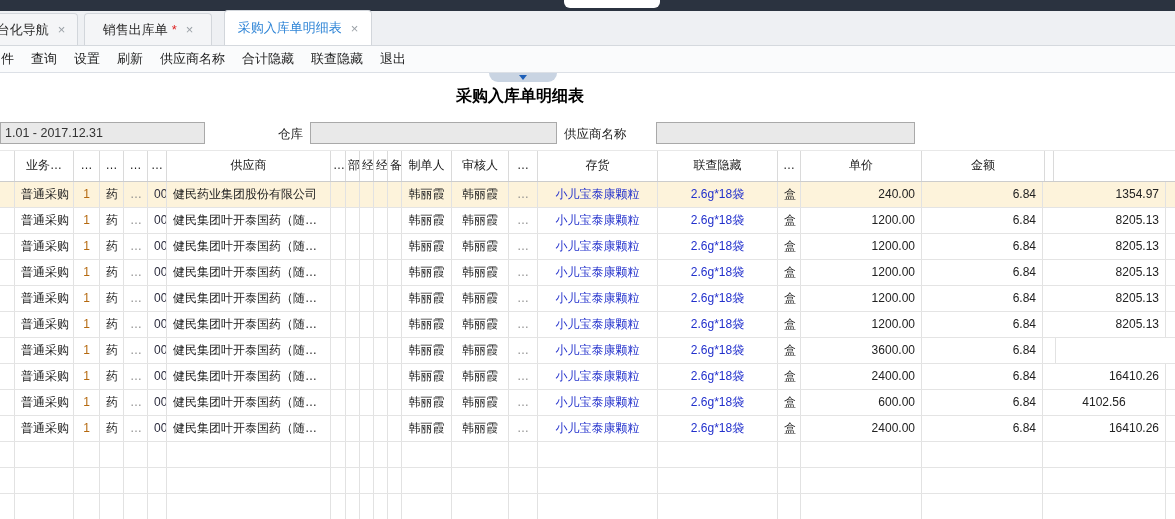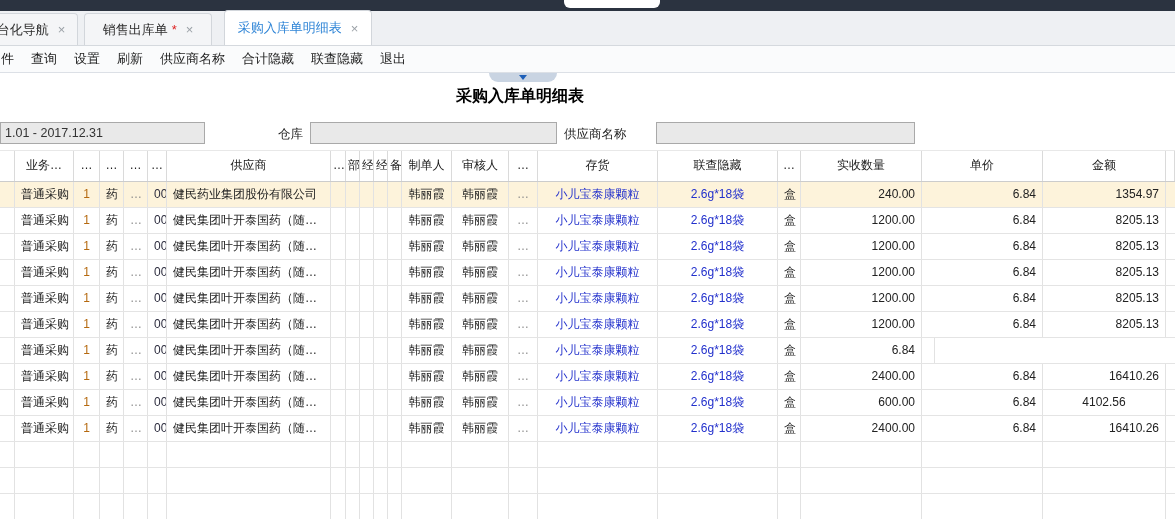--- a/index.html
+++ b/index.html
@@ -122,21 +122,20 @@
         <div class="gcell" style="width: 14px;">部</div>
         <div class="gcell" style="width: 14px;">经</div>
         <div class="gcell" style="width: 14px;">经</div>
         <div class="gcell" style="width: 14px;">备</div>
         <div class="gcell" style="width: 50px;">制单人</div>
         <div class="gcell" style="width: 57px;">审核人</div>
         <div class="gcell" style="width: 29px;">…</div>
         <div class="gcell" style="width: 120px;">存货</div>
         <div class="gcell" style="width: 120px;">联查隐藏</div>
         <div class="gcell" style="width: 23px;">…</div>
-        <div class="gcell" style="width: 121px;">实收数量</div>
         <div class="gcell" style="width: 121px;">单价</div>
         <div class="gcell" style="width: 123px;">金额</div>
         <div class="gcell" style="width: 9px;"></div>
       </div>
     <div id="grid-body">
         <div class="grow gdata sel">
           <div class="gcell frag" style="width: 15px; text-align: left;"></div>
           <div class="gcell" style="width: 59px; text-align: center;">普通采购</div>
           <div class="gcell orange" style="width: 26px; text-align: center;">1</div>
           <div class="gcell" style="width: 24px; text-align: center;">药</div>
@@ -291,20 +290,21 @@
           <div class="gcell" style="width: 14px; text-align: center;"></div>
           <div class="gcell" style="width: 14px; text-align: center;"></div>
           <div class="gcell" style="width: 14px; text-align: center;"></div>
           <div class="gcell" style="width: 14px; text-align: center;"></div>
           <div class="gcell" style="width: 50px; text-align: center;">韩丽霞</div>
           <div class="gcell" style="width: 57px; text-align: center;">韩丽霞</div>
           <div class="gcell dots" style="width: 29px; text-align: center;">…</div>
           <div class="gcell link" style="width: 120px; text-align: center;">小儿宝泰康颗粒</div>
           <div class="gcell link" style="width: 120px; text-align: center;">2.6g*18袋</div>
           <div class="gcell" style="width: 23px; text-align: center;">盒</div>
+          <div class="gcell" style="width: 121px; text-align: right;">3600.00</div>
           <div class="gcell" style="width: 121px; text-align: right;">6.84</div>
           <div class="gcell" style="width: 9px; text-align: left;"></div>
         </div>
         <div class="grow gdata">
           <div class="gcell frag" style="width: 15px; text-align: left;"></div>
           <div class="gcell" style="width: 59px; text-align: center;">普通采购</div>
           <div class="gcell orange" style="width: 26px; text-align: center;">1</div>
           <div class="gcell" style="width: 24px; text-align: center;">药</div>
           <div class="gcell dots" style="width: 24px; text-align: center;">…</div>
           <div class="gcell code" style="width: 19px; text-align: left;">001</div>

